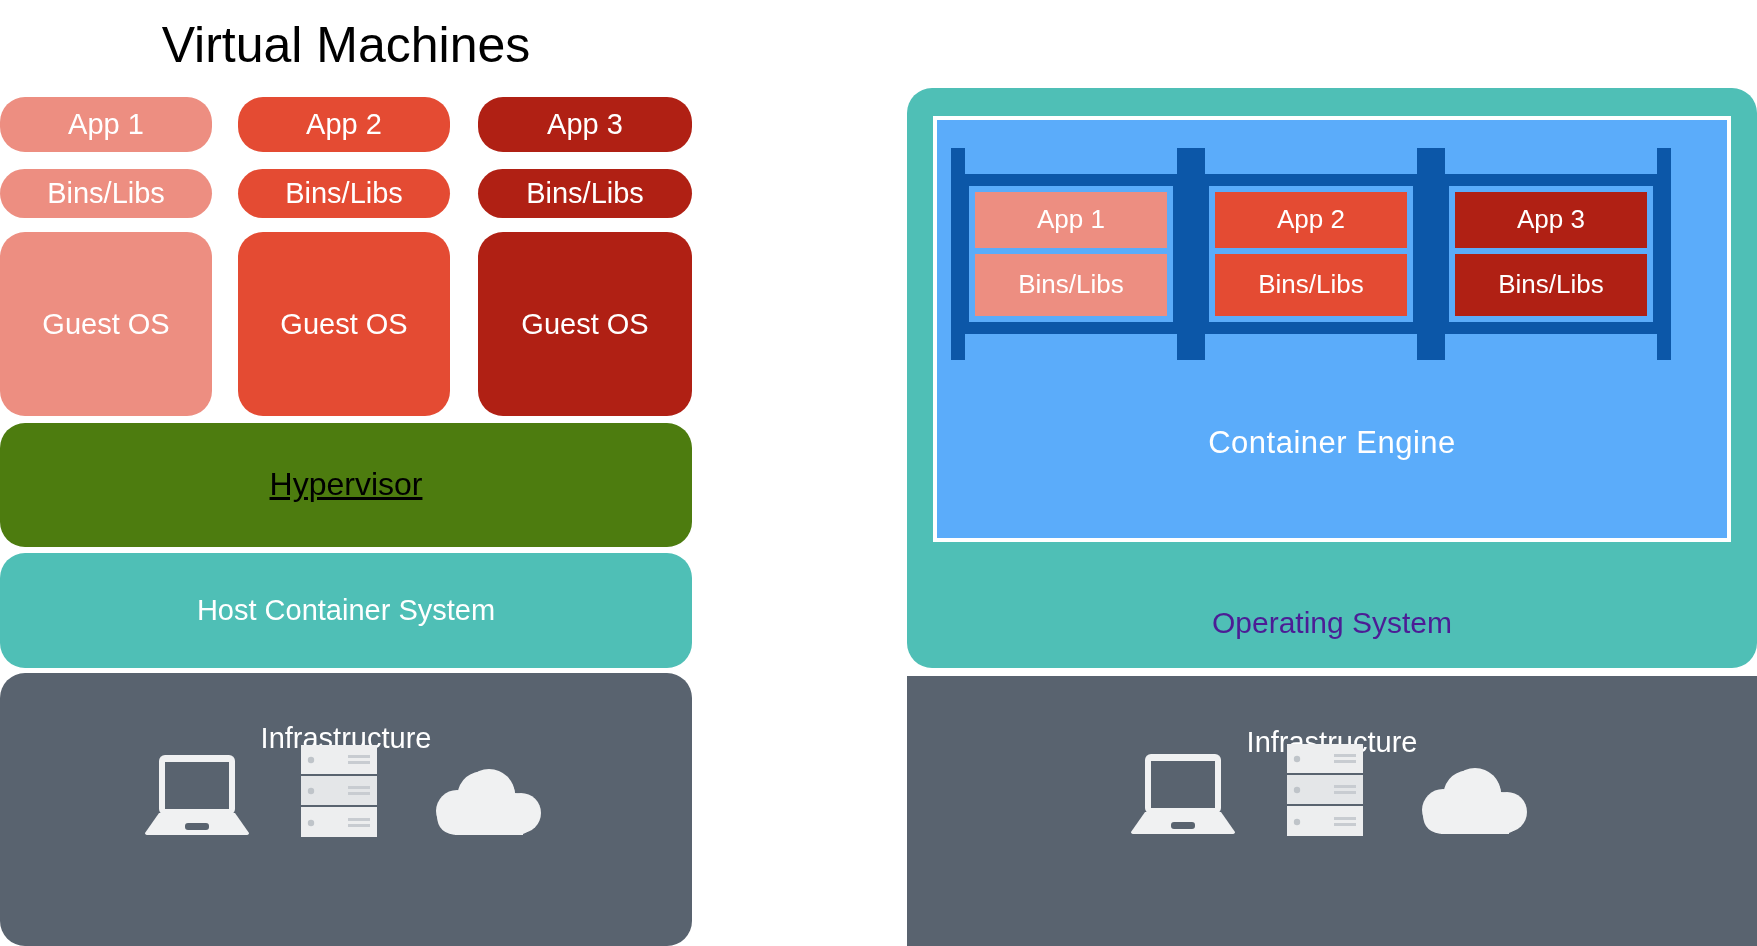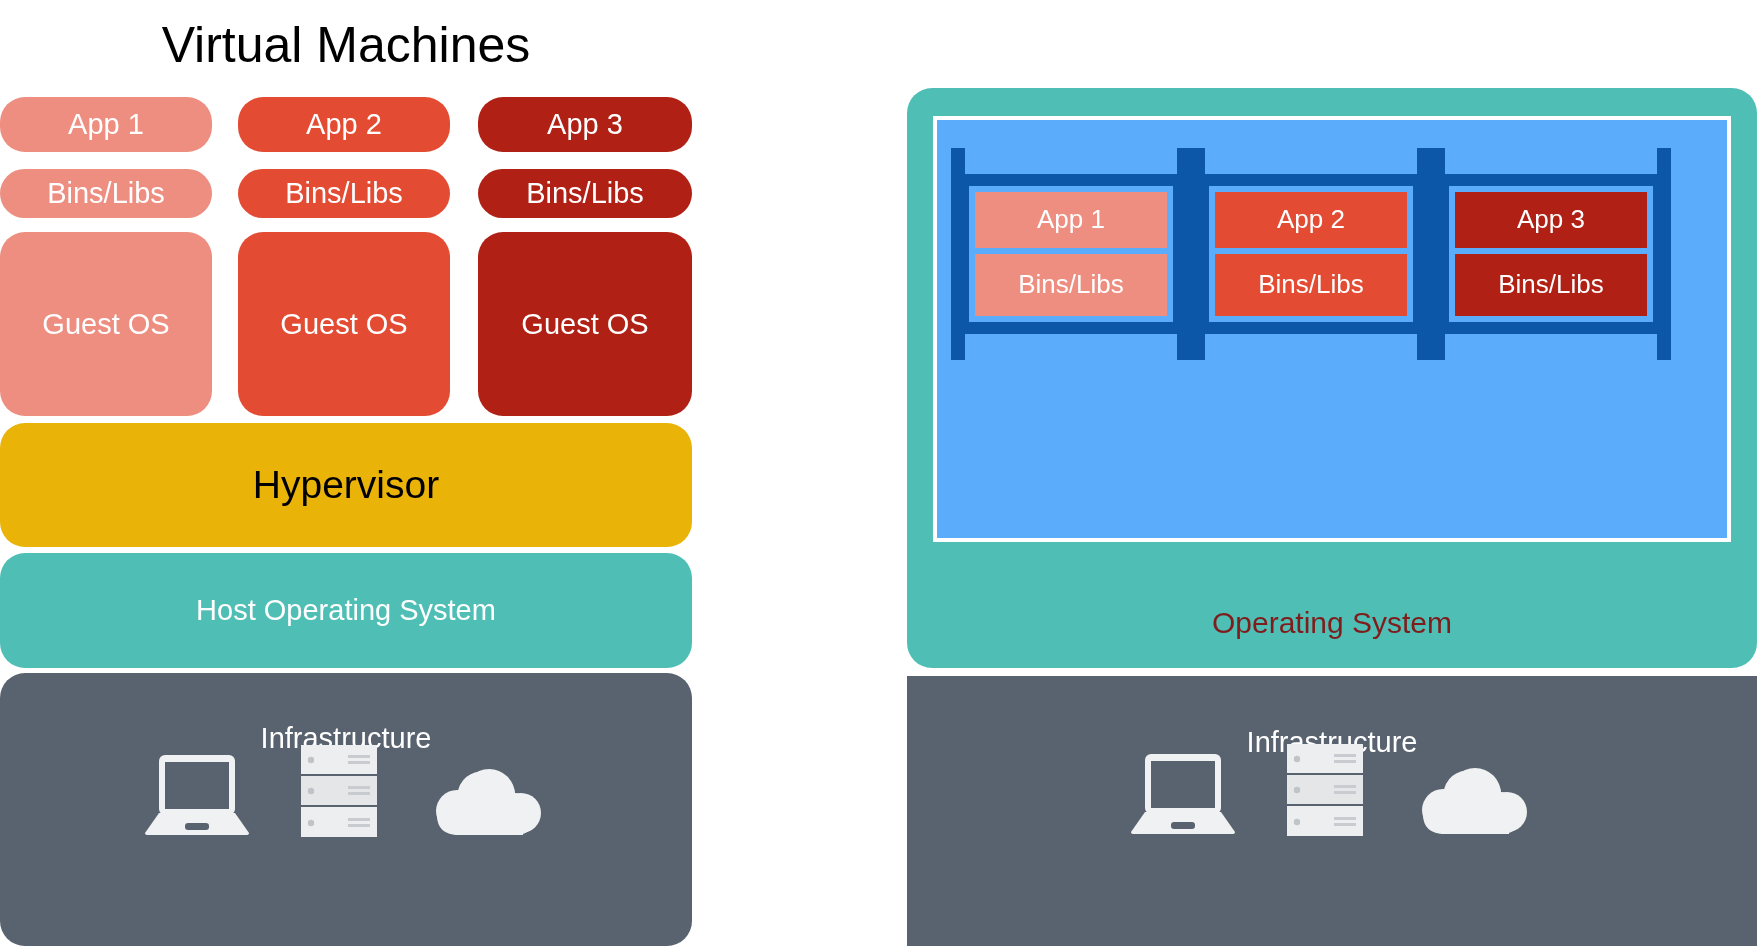--- a/index.html
+++ b/index.html
@@ -68,21 +68,21 @@
   .r-light { background: #ED8E81; }
   .r-mid   { background: #E44B33; }
   .r-dark  { background: #B02014; }
 
   .row-app  { top: 97px;  height: 55px; }
   .row-bins { top: 169px; height: 49px; }
   .row-gos  { top: 232px; height: 184px; }
 
   #hypervisor {
     left: 0px; top: 423px; width: 692px; height: 124px;
-    background: #eab308; color: #000000; font-size: 39px;
+    background: #4d7c0f; color: #000000; font-size: 32px; text-decoration: underline;
   }
   #host-os {
     left: 0px; top: 553px; width: 692px; height: 115px;
     background: #4FBFB6;
   }
   #vm-infra {
     left: 0px; top: 673px; width: 692px; height: 273px;
     background: #59636F;
     align-items: flex-start;
     padding-top: 14px;
@@ -102,21 +102,21 @@
 
   #ct-os {
     left: 0px; top: 88px; width: 850px; height: 580px;
     background: #4FBFB6;
     display: block;
   }
   #ct-os-label {
     position: absolute;
     left: 0; right: 0; bottom: 30px;
     text-align: center;
-    color: #7f1d1d;
+    color: #4c1d95;
     font-size: 30px;
     white-space: nowrap;
     font-family: "Liberation Sans", sans-serif;
   }
   #container-engine {
     position: absolute;
     left: 26px; top: 28px; width: 798px; height: 426px;
     background: #5BACFA;
     border: 4px solid #ffffff;
     box-sizing: border-box;
@@ -220,21 +220,21 @@
     <div class="block vm-col2 row-app r-mid">App 2</div>
     <div class="block vm-col2 row-bins r-mid">Bins/Libs</div>
     <div class="block vm-col2 row-gos r-mid">Guest OS</div>
 
     <div class="block vm-col3 row-app r-dark">App 3</div>
     <div class="block vm-col3 row-bins r-dark">Bins/Libs</div>
     <div class="block vm-col3 row-gos r-dark">Guest OS</div>
 
     <div id="hypervisor" class="block dark-text">Hypervisor</div>
 
-    <div id="host-os" class="block">Host Operating System</div>
+    <div id="host-os" class="block">Host Container System</div>
 
     <div id="vm-infra" class="block">
       <div id="vm-infra-label" class="label-top">Infrastructure</div>
       <div id="vm-infra-icons">
 
         <svg class="infra-icon" width="104" height="84" viewBox="0 0 104 84">
           <rect x="14" y="2" width="76" height="60" rx="6" ry="6" fill="#F0F1F2"></rect>
           <rect x="20" y="9" width="64" height="47" fill="#59636F"></rect>
           <path d="M14 60 L90 60 L104 80 Q104 82 101 82 L3 82 Q0 82 0 80 Z" fill="#F0F1F2"></path>
           <rect x="40" y="70" width="24" height="7" rx="3" ry="3" fill="#59636F"></rect>
@@ -300,20 +300,21 @@
           <div class="rack-post left"></div>
           <div class="rack-post right"></div>
           <div class="rack-rail top"></div>
           <div class="rack-rail bottom"></div>
           <div class="rack-side l"></div>
           <div class="rack-side r"></div>
           <div class="rack-card app" style="background:#B02014">App 3</div>
           <div class="rack-card bins" style="background:#B02014">Bins/Libs</div>
         </div>
 
+        <div id="engine-label">Container Engine</div>
       </div>
 
       <div id="ct-os-label">Operating System</div>
     </div>
 
     <div id="ct-infra">
       <div id="ct-infra-label" class="label-top">Infrastructure</div>
       <div id="ct-infra-icons">
 
         <svg class="infra-icon" width="104" height="84" viewBox="0 0 104 84">

